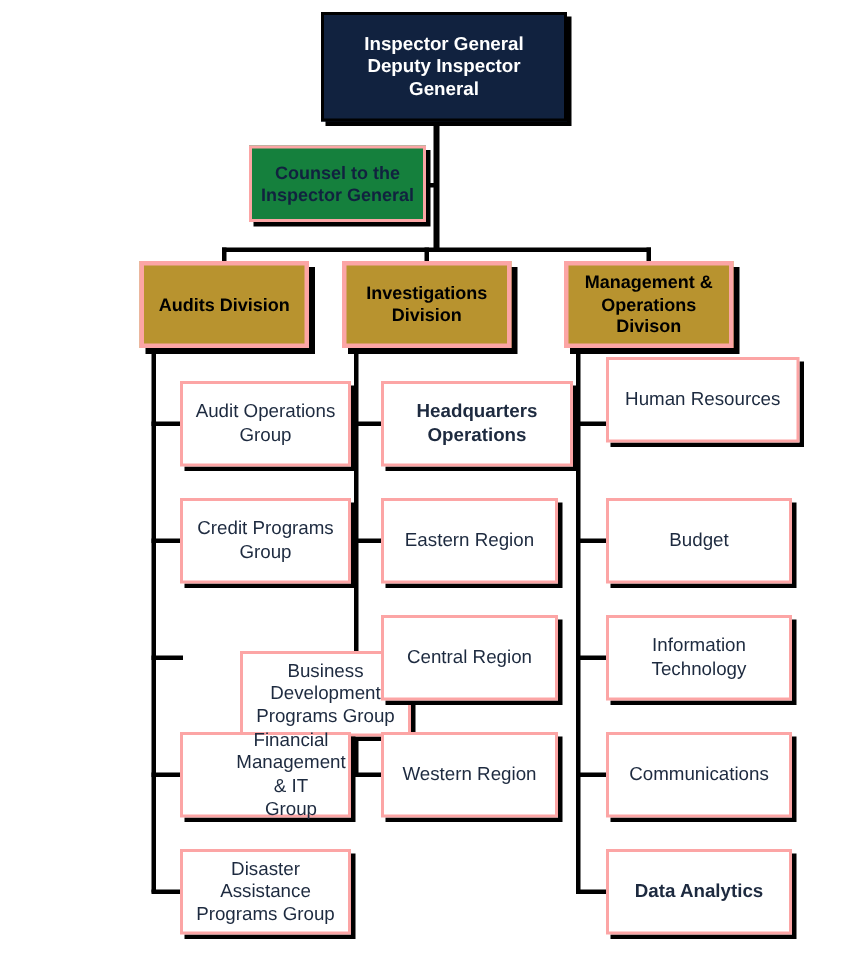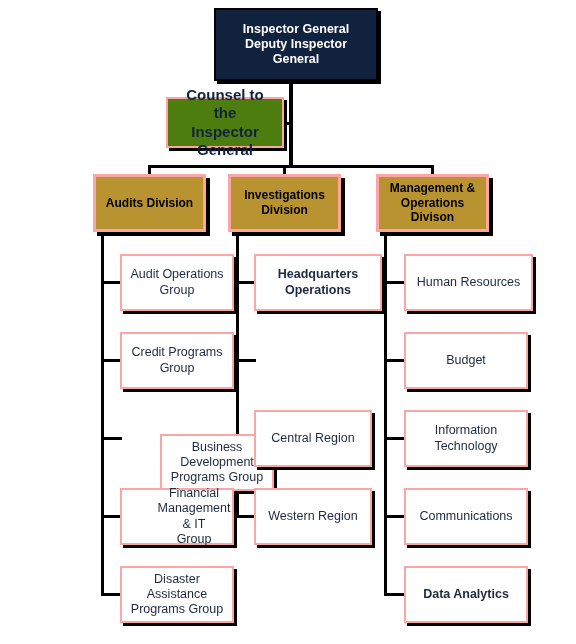--- a/index.html
+++ b/index.html
@@ -53,24 +53,24 @@
   .box--root {
     background: #11223f;
     color: #ffffff;
     font-weight: bold;
     font-size: 12.5px;
     border-color: #000000;
   }
 
   
   .box--counsel {
-    background: #4d7c0f;
+    background: #15803d;
     color: #11223f;
     font-weight: bold;
-    font-size: 15px;
+    font-size: 12px;
   }
 
   
   .box--division {
     background: #b8932f;
     color: #000000;
     font-weight: bold;
     font-size: 12px;
     border-width: 3px;
     box-shadow: 4px 4px 0 0 #000000;
@@ -163,28 +163,31 @@
   </div>
   <div class="box box--leaf" style="left:120px; top:566px; width:114px; height:57px;">
     <span class="label">Disaster Assistance
 Programs Group</span>
   </div>
 
   <div class="box box--leaf" style="left:254px; top:254px; width:128px; height:57px;font-weight:bold;">
     <span class="label">Headquarters
 Operations</span>
   </div>
+  <div class="box box--leaf" style="left:254px; top:332px; width:118px; height:57px;">
+    <span class="label">Eastern Region</span>
+  </div>
   <div class="box box--leaf" style="left:254px; top:410px; width:118px; height:57px;">
     <span class="label">Central Region</span>
   </div>
   <div class="box box--leaf" style="left:254px; top:488px; width:118px; height:57px;">
     <span class="label">Western Region</span>
   </div>
 
-  <div class="box box--leaf" style="left:404px; top:254px; width:129px; height:57px;justify-content:center;">
+  <div class="box box--leaf" style="left:404px; top:238px; width:129px; height:57px;justify-content:center;">
     <span class="label">Human Resources</span>
   </div>
   <div class="box box--leaf" style="left:404px; top:332px; width:124px; height:57px;">
     <span class="label">Budget</span>
   </div>
   <div class="box box--leaf" style="left:404px; top:488px; width:124px; height:57px;">
     <span class="label">Communications</span>
   </div>
   <div class="box box--leaf" style="left:404px; top:410px; width:124px; height:57px;">
     <span class="label">Information

